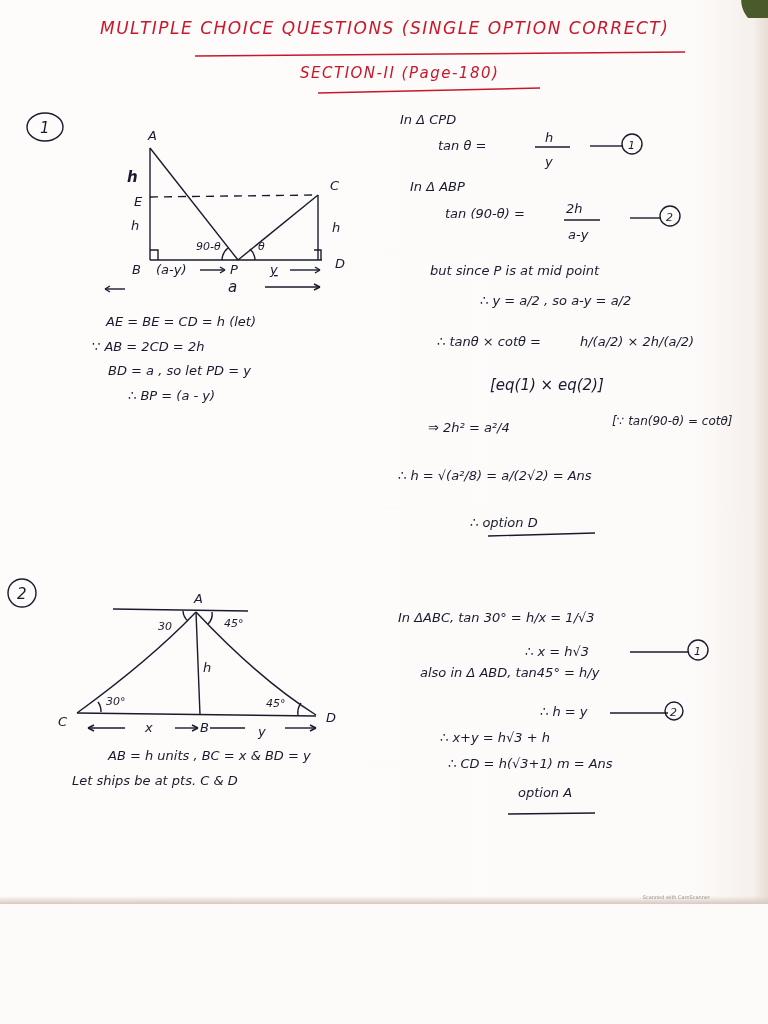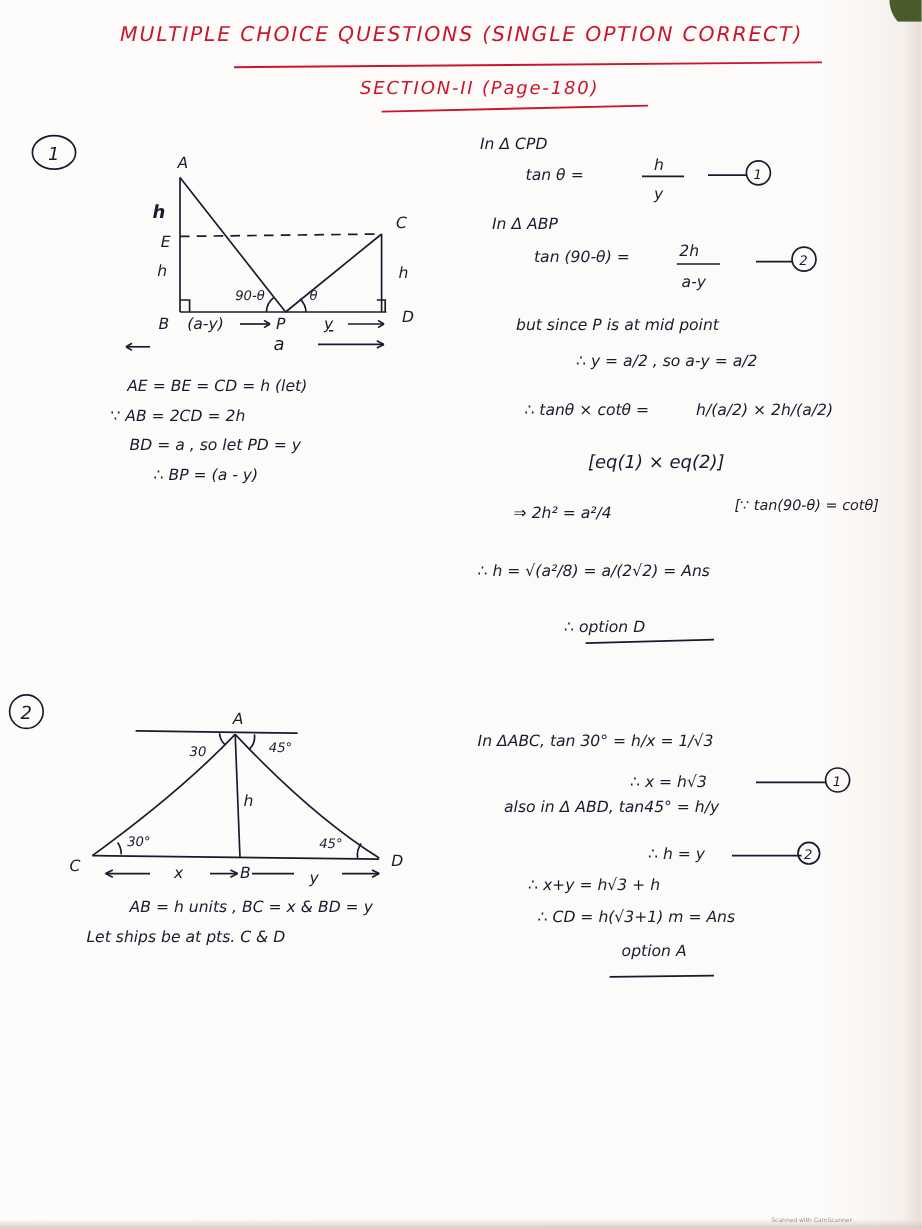--- a/index.html
+++ b/index.html
@@ -3,21 +3,21 @@
   <meta charset="utf-8">
   <style>
     html, body { margin: 0; padding: 0; }
     body {
       width: 768px; height: 1024px; overflow: hidden;
       background: #fdfbfa;
       font-family: "DejaVu Sans", sans-serif;
       position: relative;
     }
     .page {
-      position: absolute; left: 0; top: 0; width: 768px; height: 1024px;
+      position: absolute; left: 0; top: 0; width: 768px; height: 904px;
       background: linear-gradient(90deg, #fefcfb 0%, #fdfbfa 90%, #f6f0ec 98%, #e9ddd6 100%);
     }
     .corner-dark {
       position: absolute; right: 0; top: 0; width: 40px; height: 18px;
       background: radial-gradient(circle at 100% 0%, #4a5a2a 0 60%, transparent 62%);
     }
     .bottom-shadow {
       position: absolute; left: 0; bottom: 0; width: 768px; height: 8px;
       background: linear-gradient(180deg, transparent, #d9c9c0);
     }

